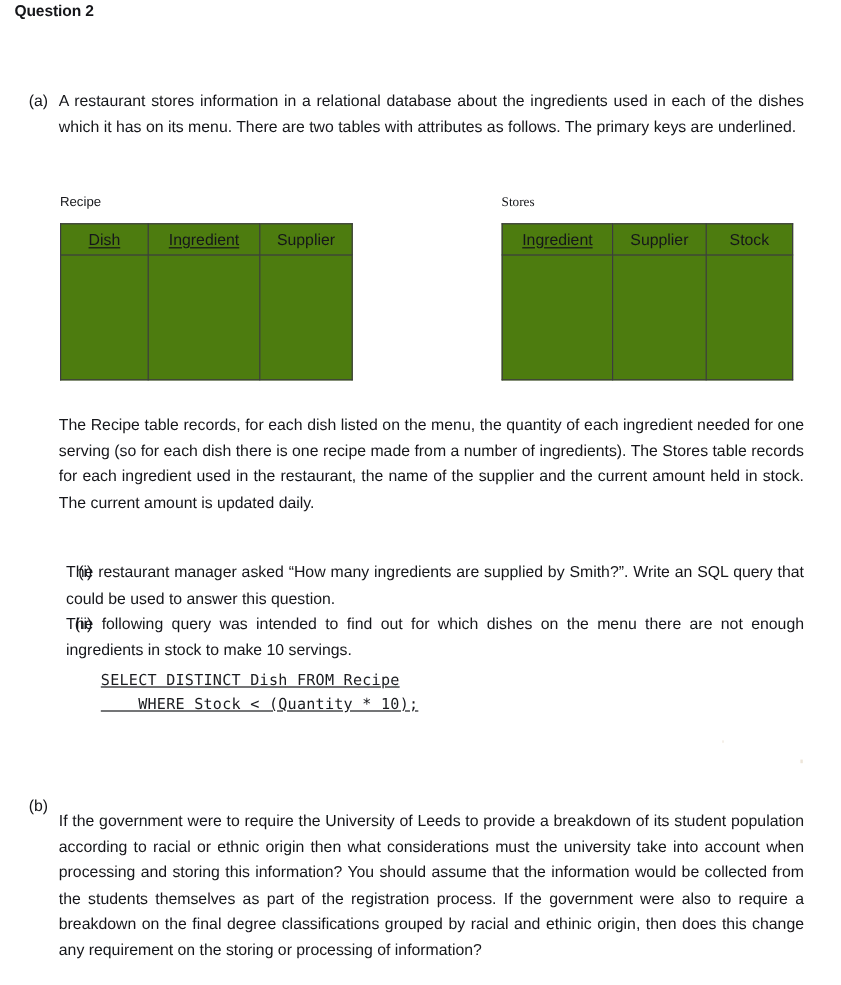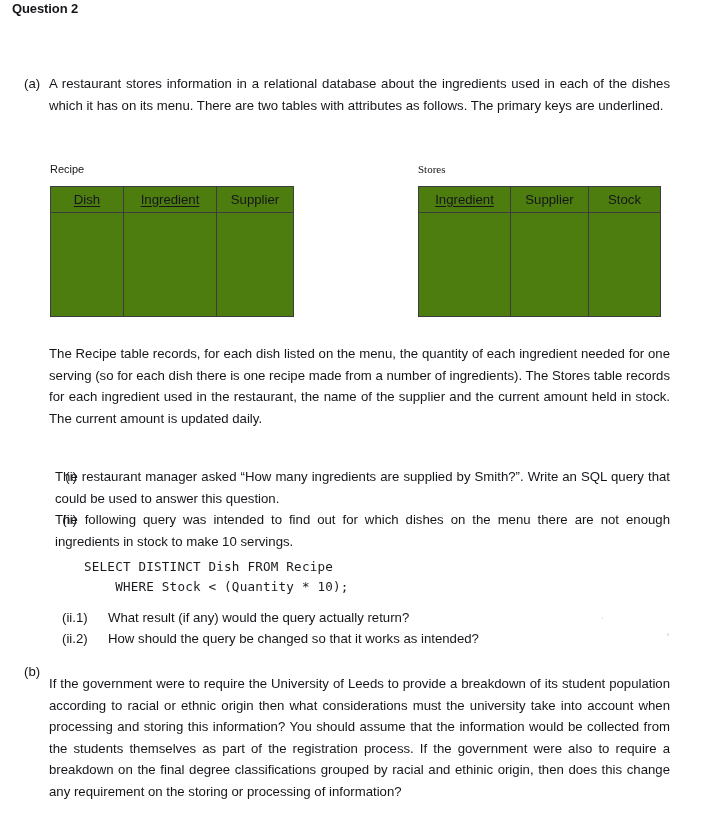--- a/index.html
+++ b/index.html
@@ -132,20 +132,21 @@
   #sql-block {
     position: absolute;
     left: 84px;
     top: 557px;
     font-family: "DejaVu Sans Mono", "Liberation Mono", monospace;
     font-size: 12.6px;
     line-height: 20px;
     white-space: pre;
     letter-spacing: 0.2px;
     color: #1a1b1f;
+    text-decoration: underline;
   }
 
   
   .subroman {
     font-size: 13.2px;
     line-height: 21px;
   }
   .subroman .marker {
     width: 42px;
     text-align: left;
@@ -254,29 +255,21 @@
   </div>
 
   <div class="item roman" id="item-ii">
     <span class="marker">(ii)</span>
     <span class="body">The following query was intended to find out for which dishes on the menu there are not enough ingredients in stock to make 10 servings.</span>
   </div>
 
   <div id="sql-block">SELECT DISTINCT Dish FROM Recipe
     WHERE Stock &lt; (Quantity * 10);</div>
 
-  <div class="item subroman" id="item-ii1">
-    <span class="marker">(ii.1)</span>
-    <span class="body">What result (if any) would the query actually return?</span>
-  </div>
-
-  <div class="item subroman" id="item-ii2">
-    <span class="marker">(ii.2)</span>
-    <span class="body">How should the query be changed so that it works as intended?</span>
-  </div>
+
 
   <div class="item" id="item-b">
     <span class="marker">(b)</span>
     <span class="body">If the government were to require the University of Leeds to provide a breakdown of its student population according to racial or ethnic origin then what considerations must the university take into account when processing and storing this information? You should assume that the information would be collected from the students themselves as part of the registration process. If the government were also to require a breakdown on the final degree classifications grouped by racial and ethinic origin, then does this change any requirement on the storing or processing of information?</span>
   </div>
 
   <div class="speck" style="left:667px; top:633px;"></div>
   <div class="speck" style="left:602px; top:617px; width:1px; height:2px;"></div>
 
 </div>

